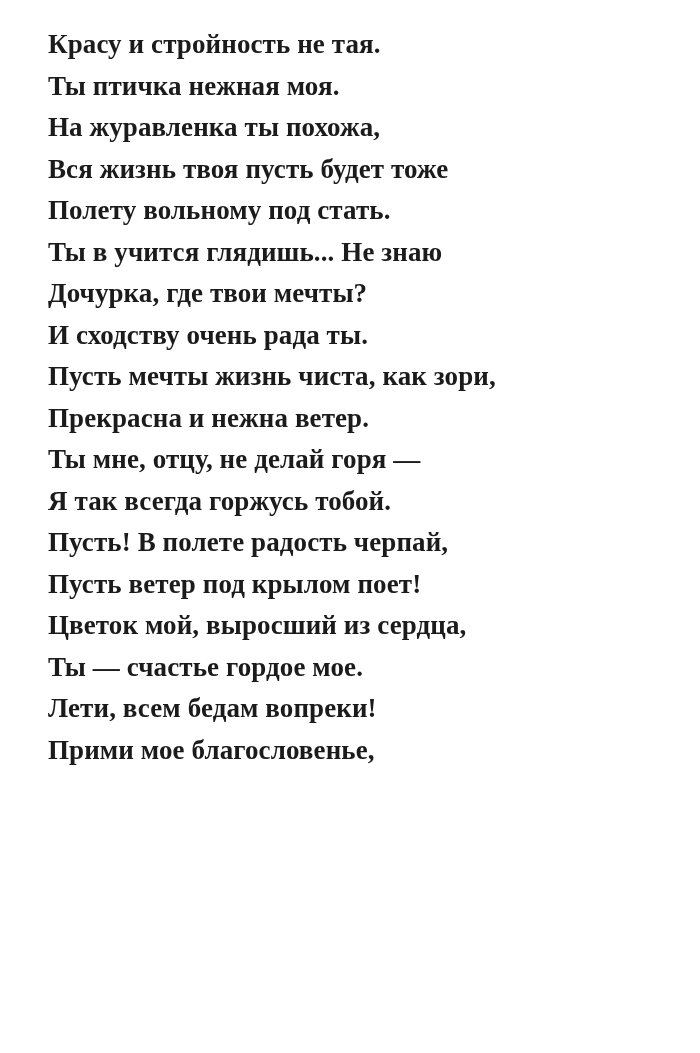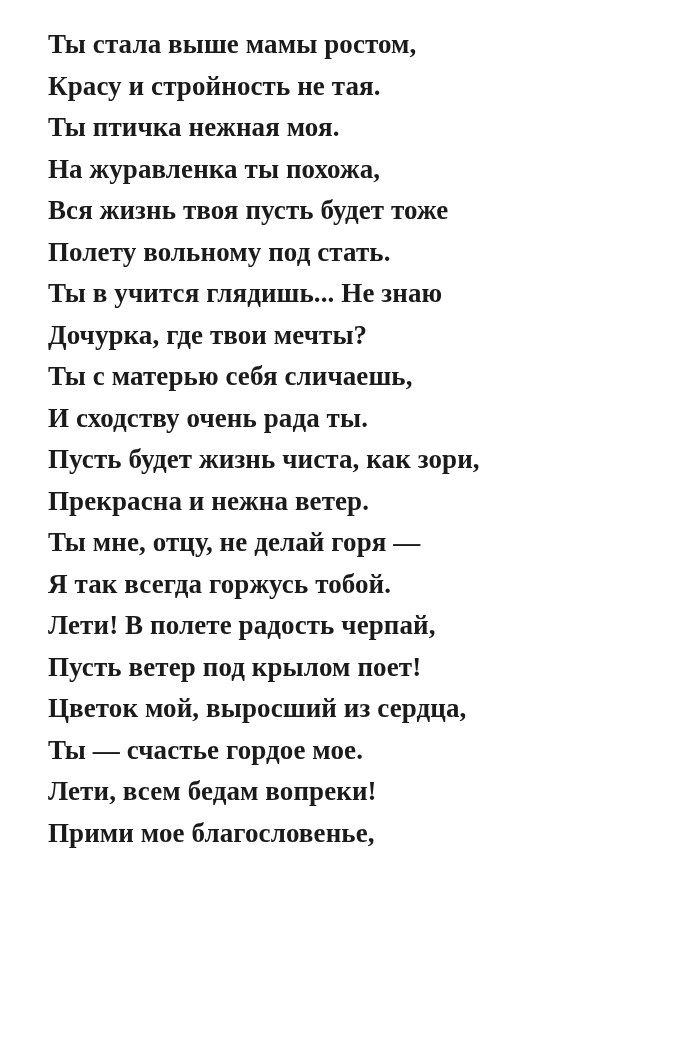--- a/index.html
+++ b/index.html
@@ -24,33 +24,31 @@
     color: #1b1b1b;
     line-height: 41.5px;
     white-space: pre;
     letter-spacing: 0.1px;
   }
 </style>
 </head>
 <body>
 
 <div class="poem">
-  <div class="poem-line">Ты стала выше мамы ростом,</div>
   <div class="poem-line">Красу и стройность не тая.</div>
   <div class="poem-line">Ты птичка нежная моя.</div>
   <div class="poem-line">На журавленка ты похожа,</div>
   <div class="poem-line">Вся жизнь твоя пусть будет тоже</div>
   <div class="poem-line">Полету вольному под стать.</div>
   <div class="poem-line">Ты в учится глядишь... Не знаю</div>
   <div class="poem-line">Дочурка, где твои мечты?</div>
-  <div class="poem-line">Ты с матерью себя сличаешь,</div>
   <div class="poem-line">И сходству очень рада ты.</div>
-  <div class="poem-line">Пусть будет жизнь чиста, как зори,</div>
+  <div class="poem-line">Пусть мечты жизнь чиста, как зори,</div>
   <div class="poem-line">Прекрасна и нежна ветер.</div>
   <div class="poem-line">Ты мне, отцу, не делай горя —</div>
   <div class="poem-line">Я так всегда горжусь тобой.</div>
-  <div class="poem-line">Лети! В полете радость черпай,</div>
+  <div class="poem-line">Пусть! В полете радость черпай,</div>
   <div class="poem-line">Пусть ветер под крылом поет!</div>
   <div class="poem-line">Цветок мой, выросший из сердца,</div>
   <div class="poem-line">Ты — счастье гордое мое.</div>
   <div class="poem-line">Лети, всем бедам вопреки!</div>
   <div class="poem-line">Прими мое благословенье,</div>
 </div>
 
 </body></html>

